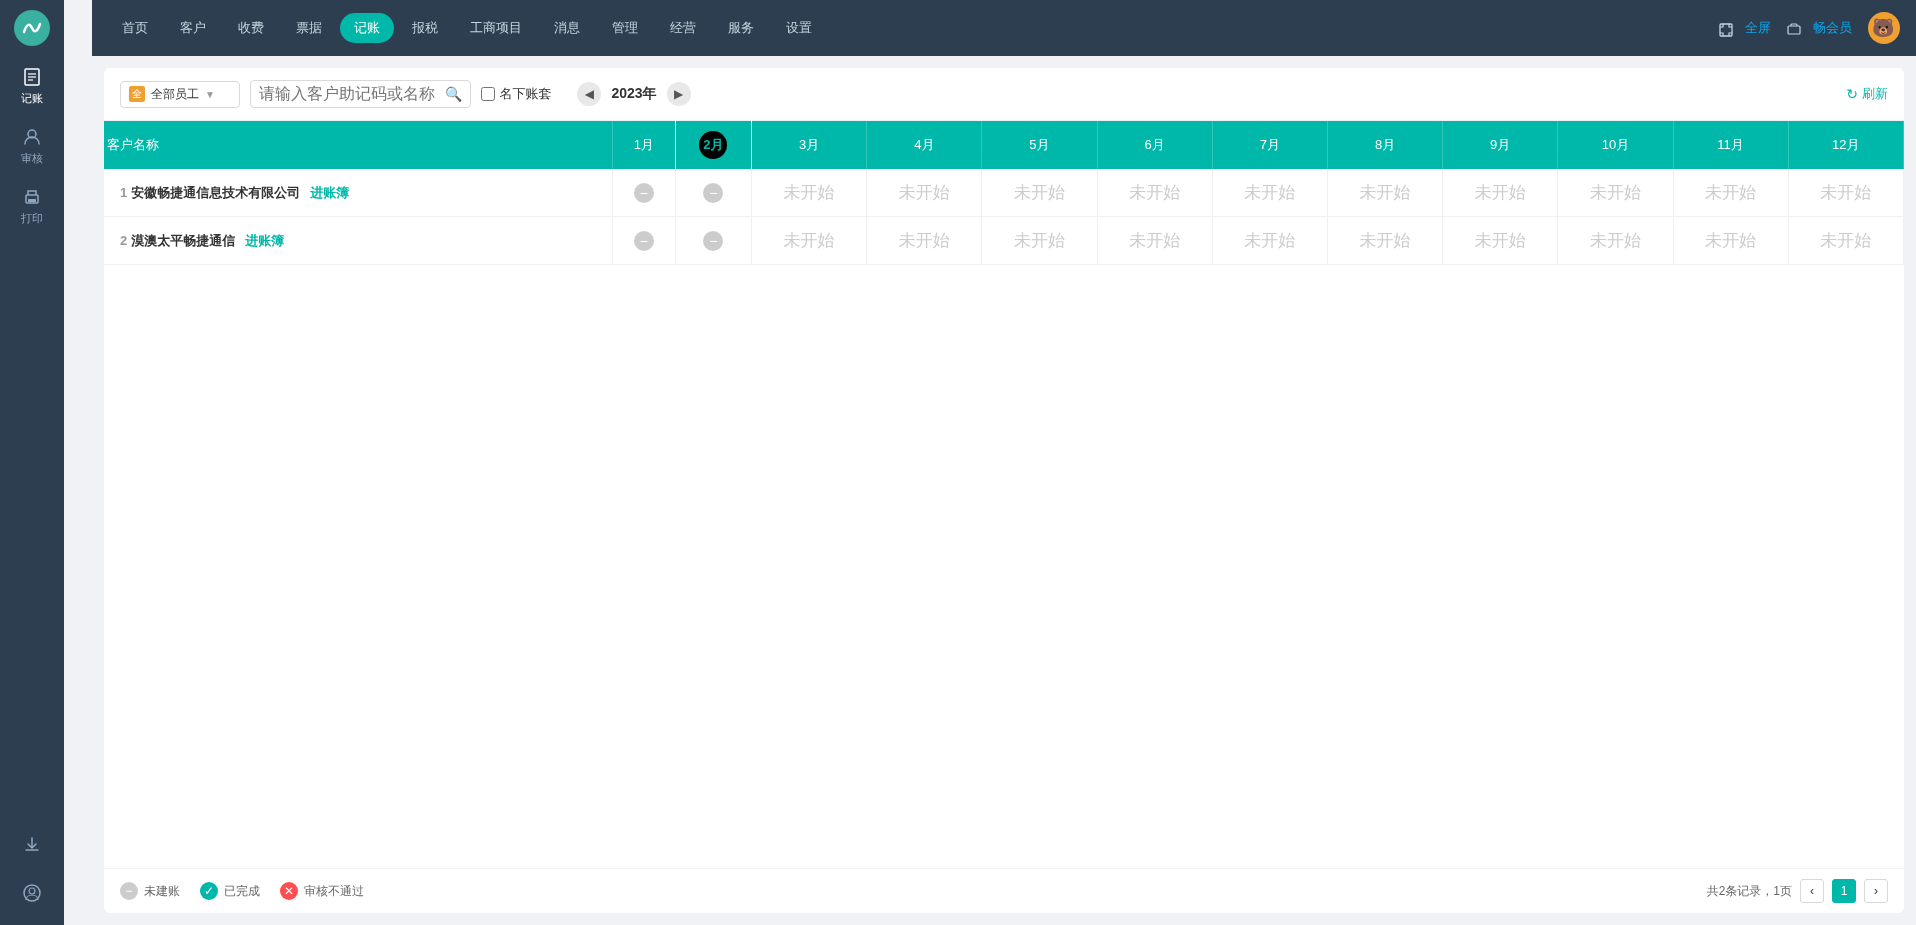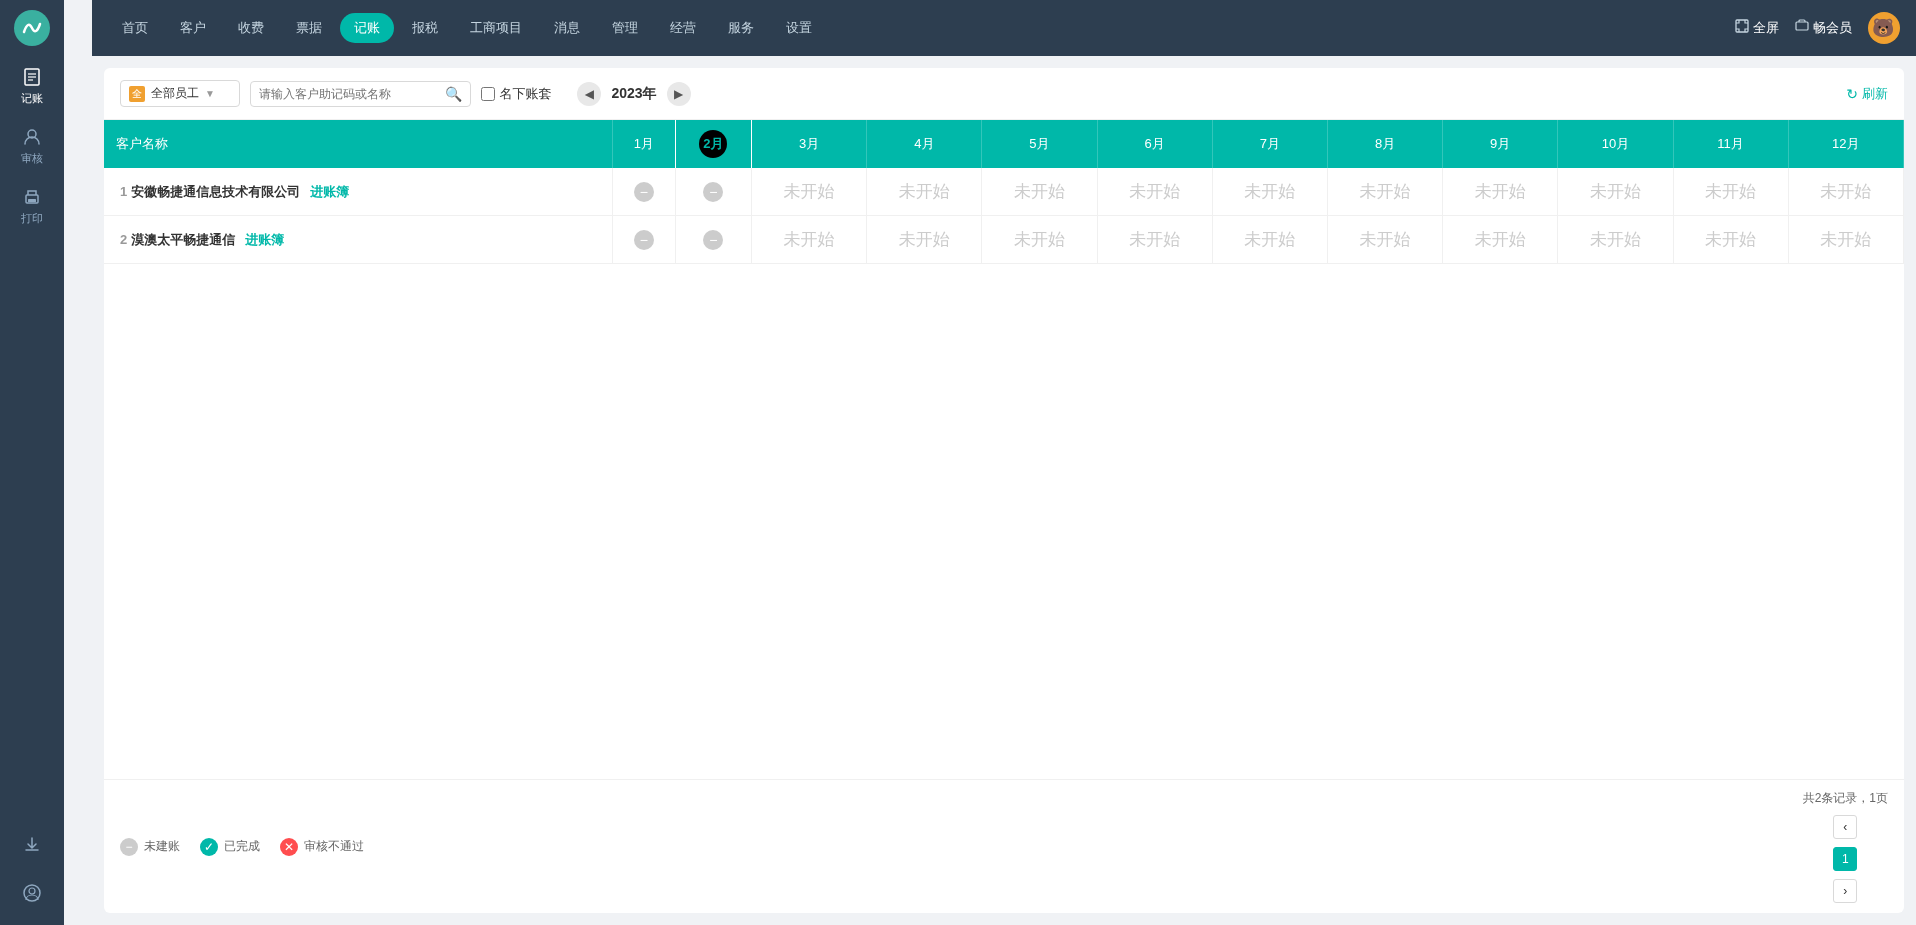--- a/index.html
+++ b/index.html
@@ -100,24 +100,24 @@
     .nav-right {
       margin-left: auto;
       display: flex;
       align-items: center;
       gap: 16px;
       color: #c5d5e0;
       font-size: 13px;
     }
     .nav-right-item {
       display: flex;
-      align-items: flex-start;
-      gap: 4px;
-      cursor: pointer;
-      color: #ffffff;
+      align-items: flex-end;
+      gap: 12px;
+      cursor: pointer;
+      color: #0ea5e9;
     }
     .avatar {
       width: 32px;
       height: 32px;
       border-radius: 50%;
       background: #f0a030;
       display: flex;
       align-items: center;
       justify-content: center;
       font-size: 18px;
@@ -181,24 +181,25 @@
       align-items: center;
       border: 1px solid #d9d9d9;
       border-radius: 4px;
       padding: 4px 8px;
       gap: 6px;
       min-width: 200px;
     }
     .search-input {
       border: none;
       outline: none;
-      font-size: 12px;
+      font-size: 16px;
       color: #999;
       width: 180px;
       background: transparent;
+      font-family: Liberation Serif, serif;
     }
     .search-icon-btn {
       cursor: pointer;
       color: #999;
       font-size: 14px;
     }
     .checkbox-wrap {
       display: flex;
       align-items: center;
       gap: 4px;
@@ -351,21 +352,20 @@
     }
     .legend-dot.grey { background: #ccc; color: #fff; font-size: 12px; }
     .legend-dot.teal { background: #00b8a9; color: #fff; font-size: 12px; }
     .legend-dot.red { background: #ff4d4f; color: #fff; font-size: 12px; }
     .footer-right {
       margin-left: auto;
       display: flex;
       align-items: center;
       gap: 8px;
       color: #666;
-      flex-direction: column;
     }
     .page-btn {
       width: 24px;
       height: 24px;
       border: 1px solid #d9d9d9;
       border-radius: 3px;
       display: flex;
       align-items: center;
       justify-content: center;
       cursor: pointer;
@@ -503,21 +503,21 @@
         <div class="refresh-btn">
           <span style="font-size:14px;">↻</span>
           <span>刷新</span>
         </div>
       </div>
 
       <div class="table-wrap">
         <table>
           <thead>
             <tr>
-              <th style="text-align:left;padding-left:12px;min-width:300px;">
+              <th style="text-align:left;padding-left:3px;min-width:300px;">
                 <span>客户名称</span>
               </th>
               <th><span>1月</span></th>
               <th class="current-month"><span class="month-circle">2月</span></th>
               <th><span>3月</span></th>
               <th><span>4月</span></th>
               <th><span>5月</span></th>
               <th><span>6月</span></th>
               <th><span>7月</span></th>
               <th><span>8月</span></th>

